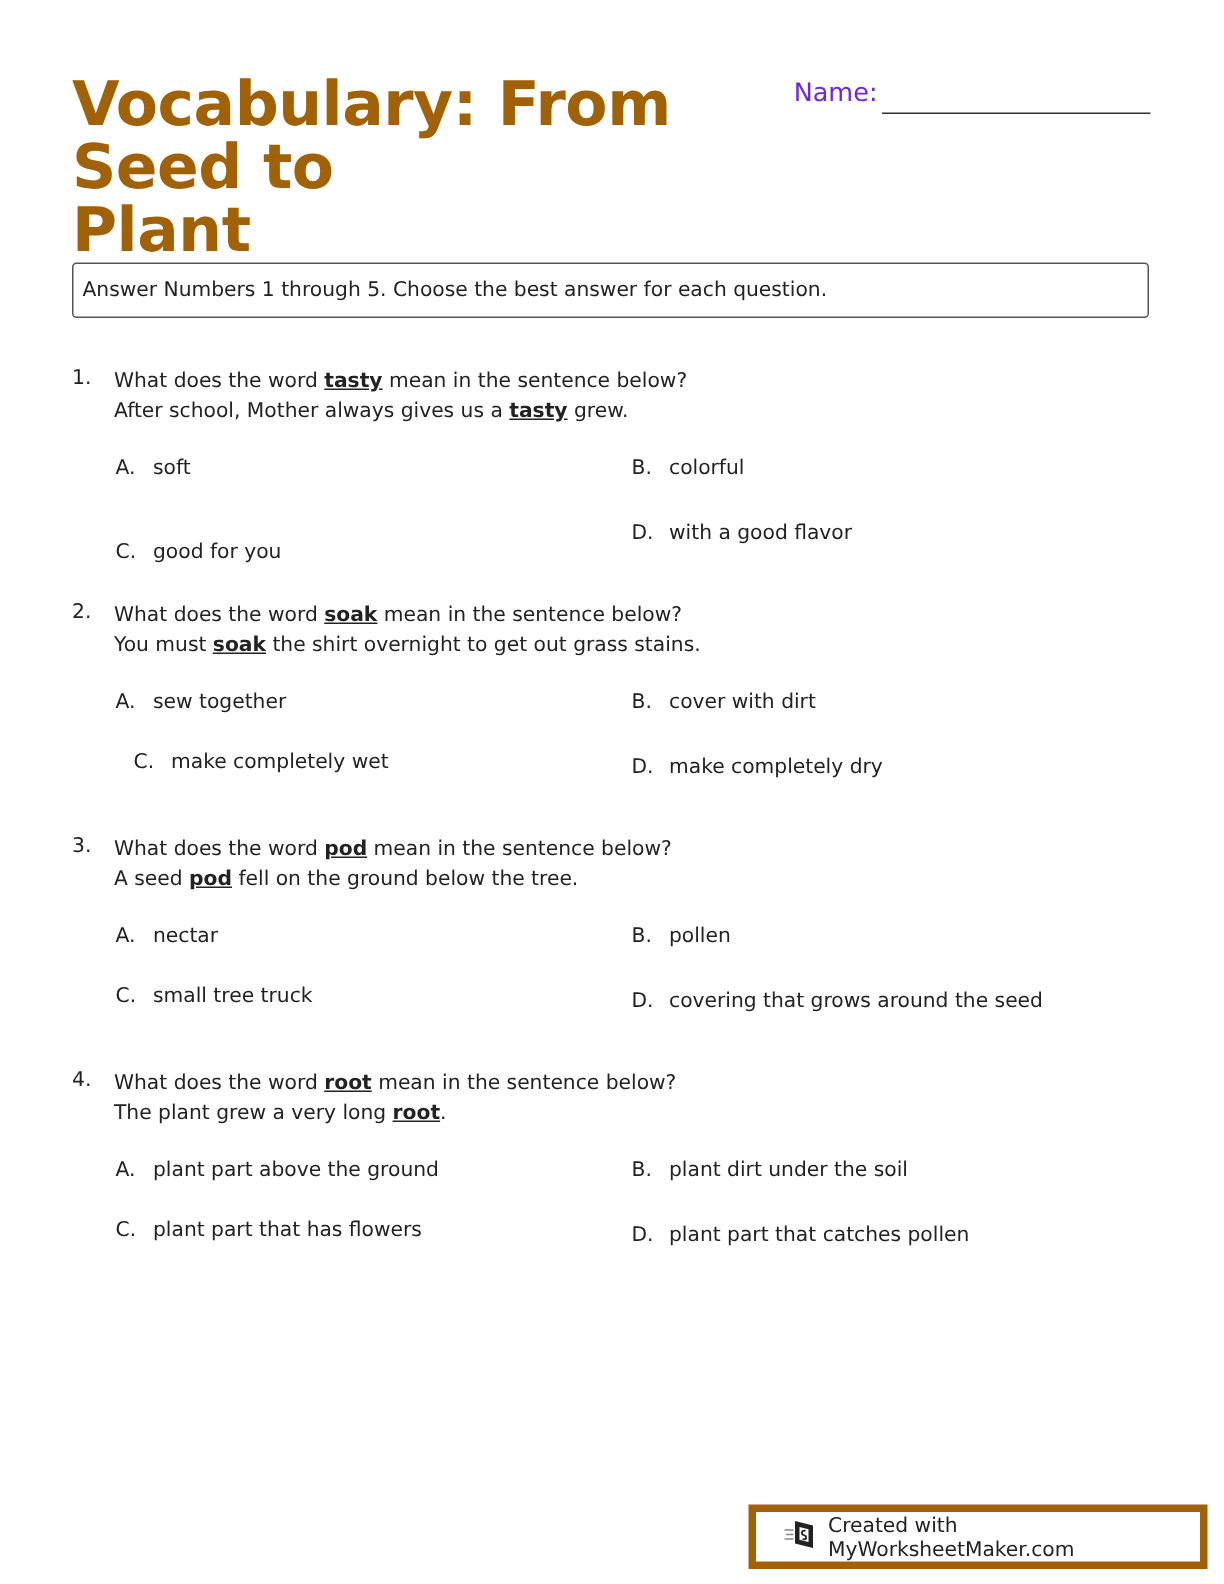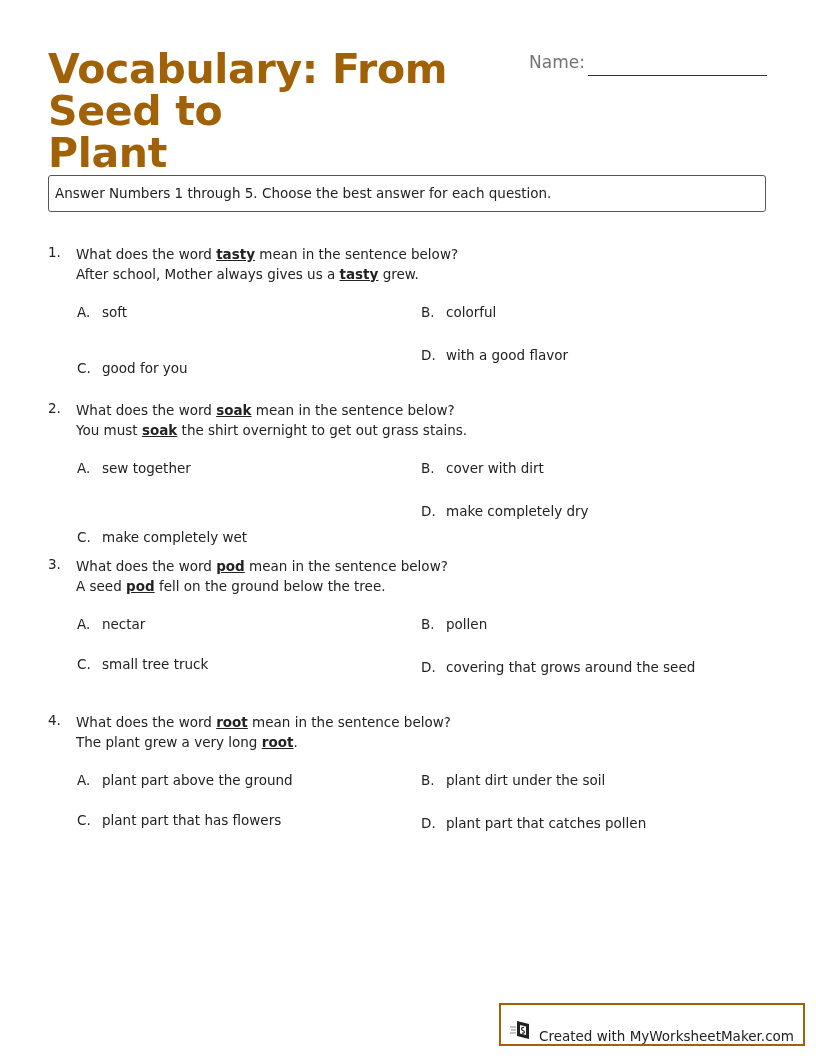--- a/index.html
+++ b/index.html
@@ -10,41 +10,41 @@
     }
     .title {
       position: absolute; left: 48px; top: 48px; width: 420px;
       font-size: 41px; line-height: 42px; font-weight: bold; margin: 0;
       color: #a16207; letter-spacing: -0.3px;
     }
     .fields { position: absolute; left: 500px; top: 50px; width: 270px; }
     .field-row { position: relative; height: 38px; }
     .field-label {
       position: absolute; right: 185px; top: 2px;
-      font-size: 17px; color: #737373;
+      font-size: 17px; color: #6d28d9;
     }
     .field-line {
       position: absolute; left: 88px; top: 25px; width: 179px;
       border-bottom: 1px solid #333;
     }
     .instructions {
       position: absolute; left: 48px; top: 175px; width: 718px; height: 37px;
       border: 1px solid #555; border-radius: 3px; box-sizing: border-box;
       font-size: 13.5px; line-height: 35px; padding-left: 6px; color: #222;
     }
     .question { position: absolute; left: 48px; width: 720px; }
     .q-num { position: absolute; left: 0; top: 0; font-size: 13.5px; }
     .q-text { position: absolute; left: 28px; top: 0; font-size: 13.5px; line-height: 20px; white-space: nowrap; }
     .kw { font-weight: bold; text-decoration: underline; }
     .choice { position: absolute; font-size: 13.5px; white-space: nowrap; }
     .choice .letter { display: inline-block; width: 25px; }
     .footer {
       position: absolute; left: 499px; top: 1003px; width: 306px; height: 43px;
-      border: 2px solid #a16207; box-sizing: border-box;
-      display: flex; align-items: flex-end; padding-left: 8px;
+      border: 5px solid #a16207; box-sizing: border-box;
+      display: flex; align-items: center; padding-left: 18px;
       font-size: 13.5px; color: #222;
     }
     .footer svg { margin-right: 6px; }
   </style>
 </head>
 <body>
 
 <h1 class="title">
   <span>Vocabulary: From Seed to</span><br>
   <span>Plant</span>
@@ -72,21 +72,21 @@
 </div>
 
 <div class="question" style="top:400px;">
   <span class="q-num">2.</span>
   <div class="q-text">
     <span>What does the word </span><span class="kw">soak</span><span> mean in the sentence below?</span><br>
     <span>You must </span><span class="kw">soak</span><span> the shirt overnight to get out grass stains.</span>
   </div>
   <div class="choice" style="left:29px; top:60px;"><span class="letter">A.</span><span>sew together</span></div>
   <div class="choice" style="left:373px; top:60px;"><span class="letter">B.</span><span>cover with dirt</span></div>
-  <div class="choice" style="left:29px; top:100px;margin-top:29px;"><span class="letter">C.</span><span>make completely wet</span></div>
+  <div class="choice" style="left:41px; top:100px;"><span class="letter">C.</span><span>make completely wet</span></div>
   <div class="choice" style="left:373px; top:103px;"><span class="letter">D.</span><span>make completely dry</span></div>
 </div>
 
 <div class="question" style="top:556px;">
   <span class="q-num">3.</span>
   <div class="q-text">
     <span>What does the word </span><span class="kw">pod</span><span> mean in the sentence below?</span><br>
     <span>A seed </span><span class="kw">pod</span><span> fell on the ground below the tree.</span>
   </div>
   <div class="choice" style="left:29px; top:60px;"><span class="letter">A.</span><span>nectar</span></div>

